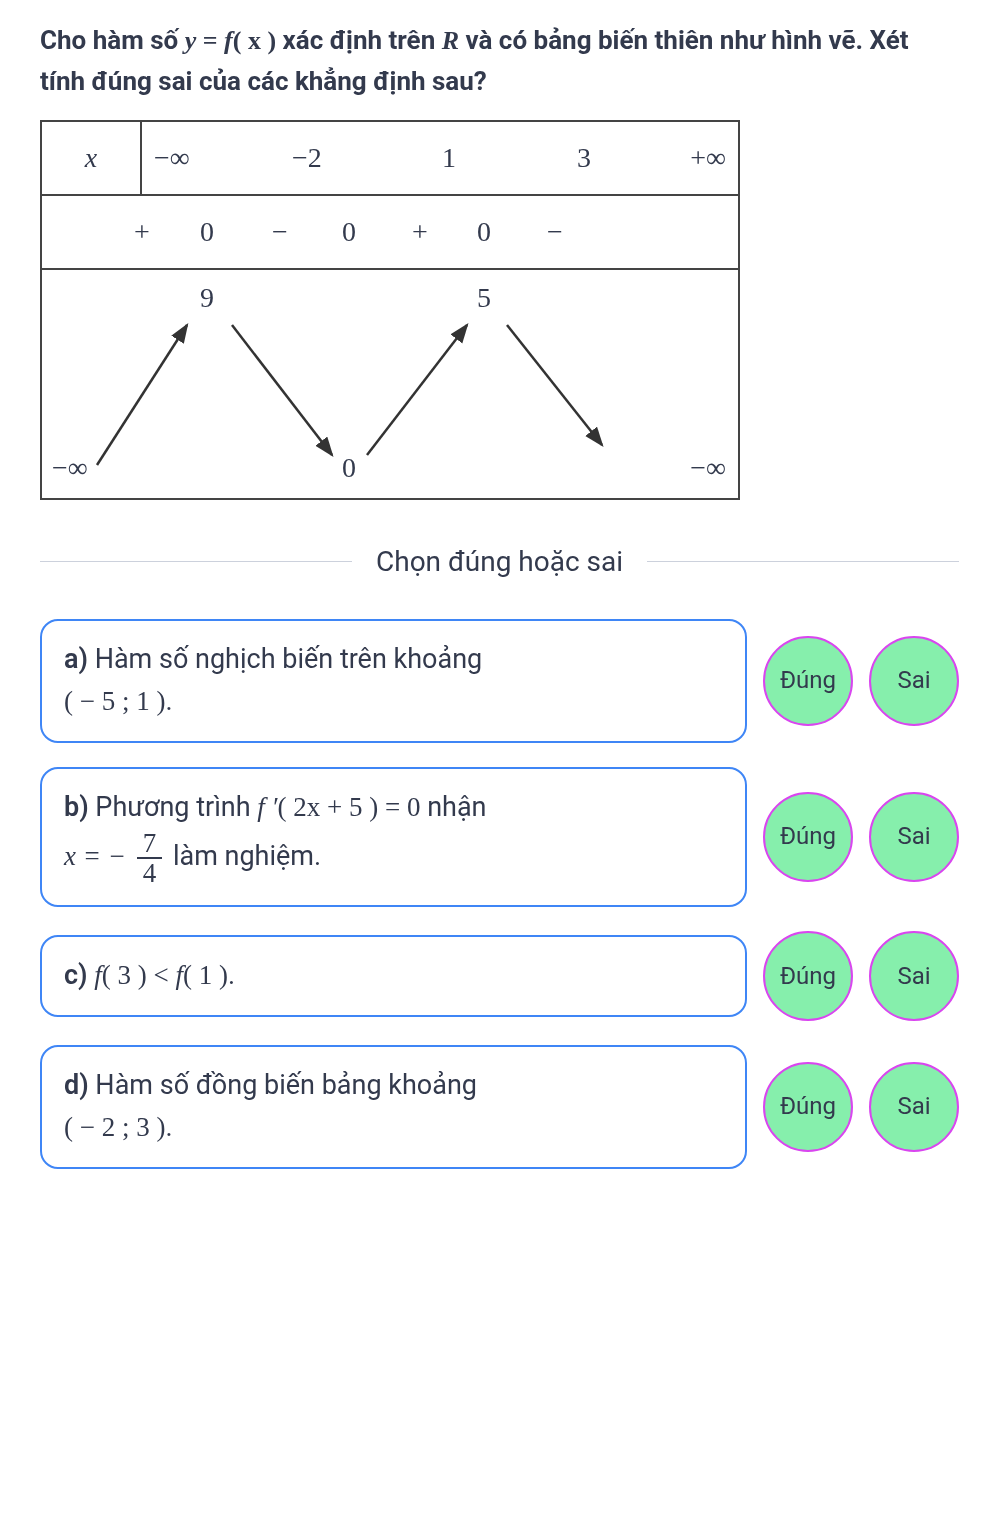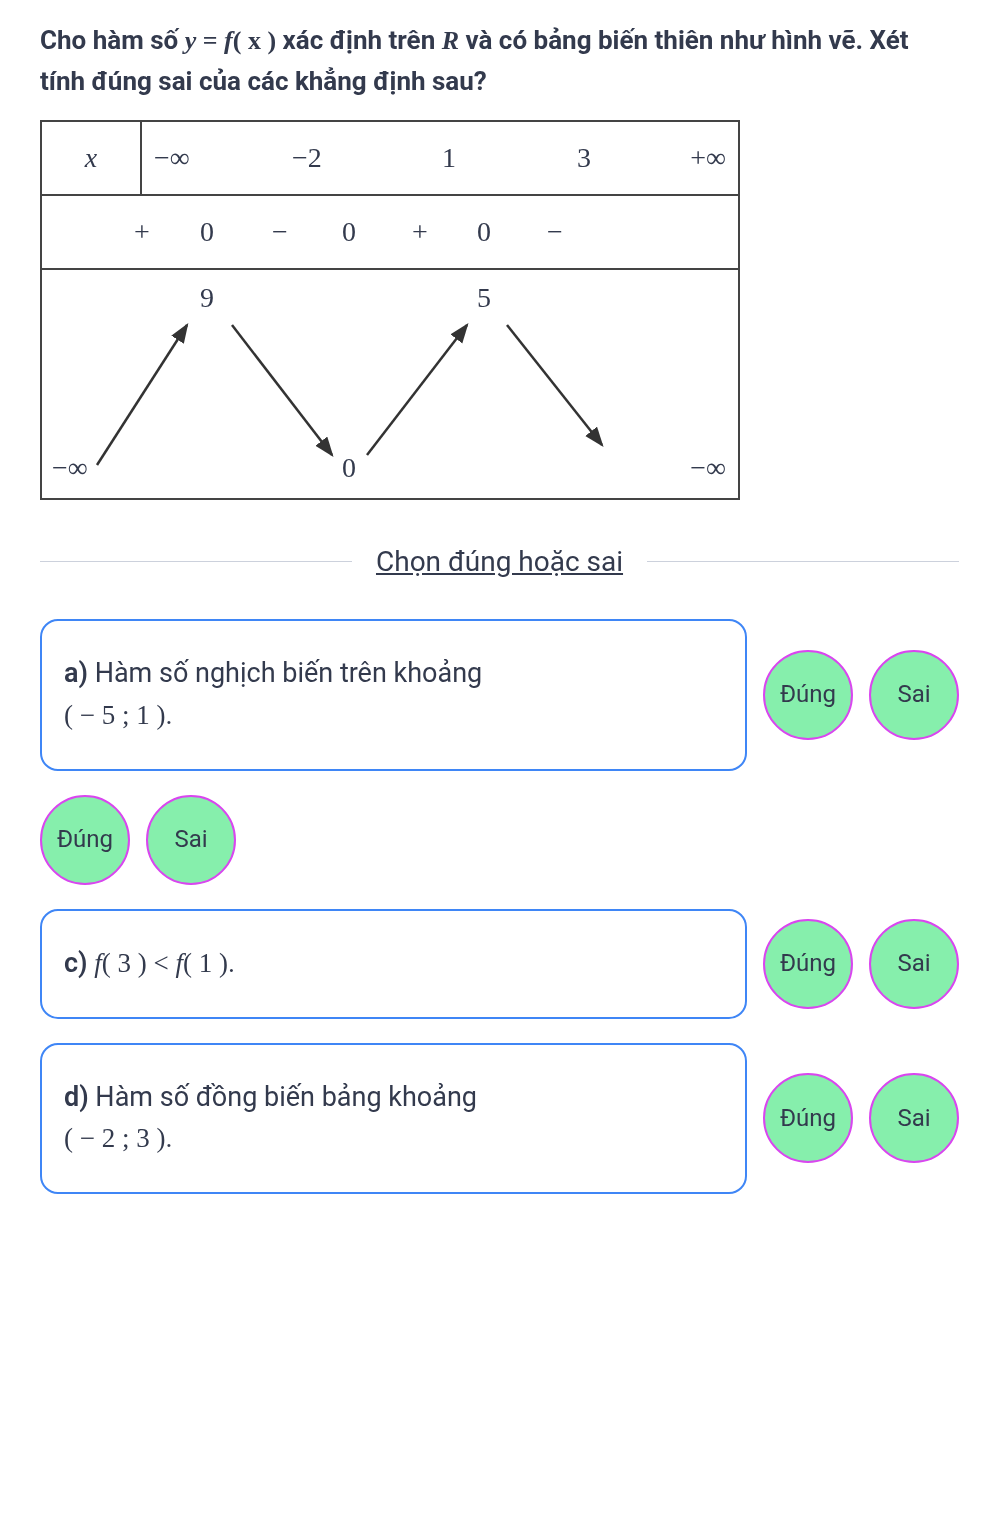--- a/index.html
+++ b/index.html
@@ -51,33 +51,33 @@
   .row-f .vt-content span { position: absolute; font-size: 28px; }
   .row-f svg { position: absolute; top: 0; left: 0; }
 
   .divider-wrap {
     display: flex;
     align-items: center;
     margin: 30px 0 36px 0;
     color: #333a4d;
   }
   .divider-wrap .line { flex: 1; height: 1px; background: #ccd1dc; }
-  .divider-wrap .label { padding: 0 24px; font-size: 28px; white-space: nowrap; text-decoration: underline; }
+  .divider-wrap .label { padding: 0 24px; font-size: 28px; white-space: nowrap; }
 
   .stmt-row {
     display: flex;
     align-items: center;
     gap: 16px;
     margin-bottom: 24px;
   }
   .stmt-box {
     flex: 1;
     border: 2px solid #3f86f6;
     border-radius: 18px;
-    padding: 32px 22px;
+    padding: 18px 22px;
     font-size: 27px;
     line-height: 1.55;
   }
   .choice {
     width: 90px; height: 90px;
     border: 2px solid #d946ef;
     border-radius: 999px;
     display: flex;
     align-items: center;
     justify-content: center;
@@ -164,20 +164,31 @@
 <div class="stmt-row">
   <div class="stmt-box">
     <span class="bold">a)</span><span> Hàm số nghịch biến trên khoảng </span><br>
     <span class="math-r">( − 5 ; 1 )</span><span>.</span>
   </div>
   <div class="choice">Đúng</div>
   <div class="choice">Sai</div>
 </div>
 
 <div class="stmt-row">
+  <div class="stmt-box">
+    <span class="bold">b)</span><span> Phương trình </span>
+    <span class="math-i">f ′</span><span class="math-r">( 2x + 5 )</span><span class="math-r"> = 0</span>
+    <span> nhận </span><br>
+    <span class="math-i">x = − </span>
+    <span class="frac">
+      <span class="num">7</span>
+      <span class="den">4</span>
+    </span>
+    <span> làm nghiệm.</span>
+  </div>
   <div class="choice">Đúng</div>
   <div class="choice">Sai</div>
 </div>
 
 <div class="stmt-row">
   <div class="stmt-box">
     <span class="bold">c)</span>
     <span class="math-i">f</span><span class="math-r">( 3 )</span><span class="math-r"> &lt; </span><span class="math-i">f</span><span class="math-r">( 1 )</span><span>.</span>
   </div>
   <div class="choice">Đúng</div>

